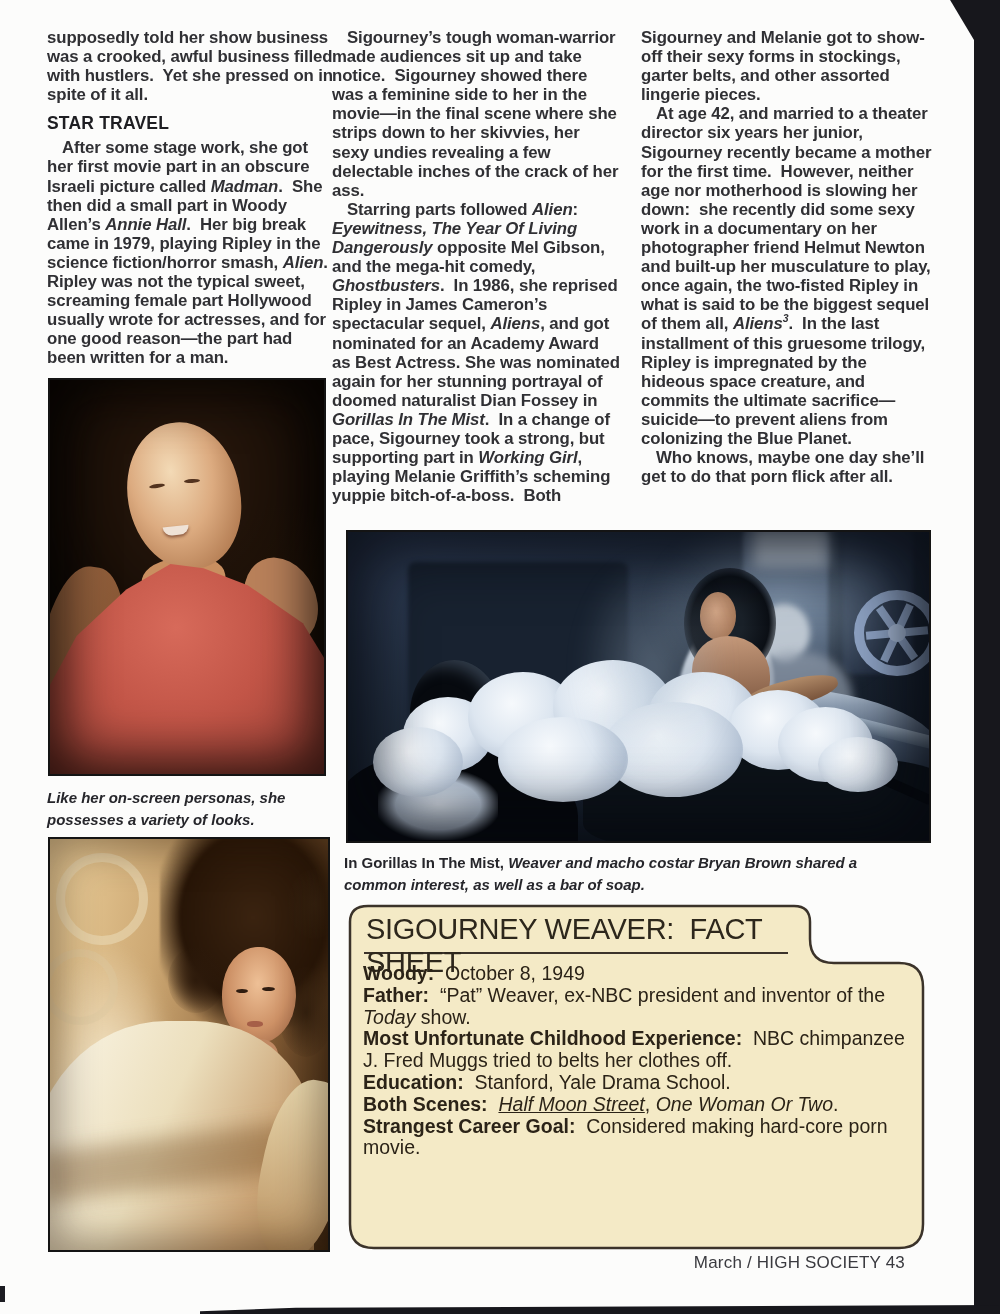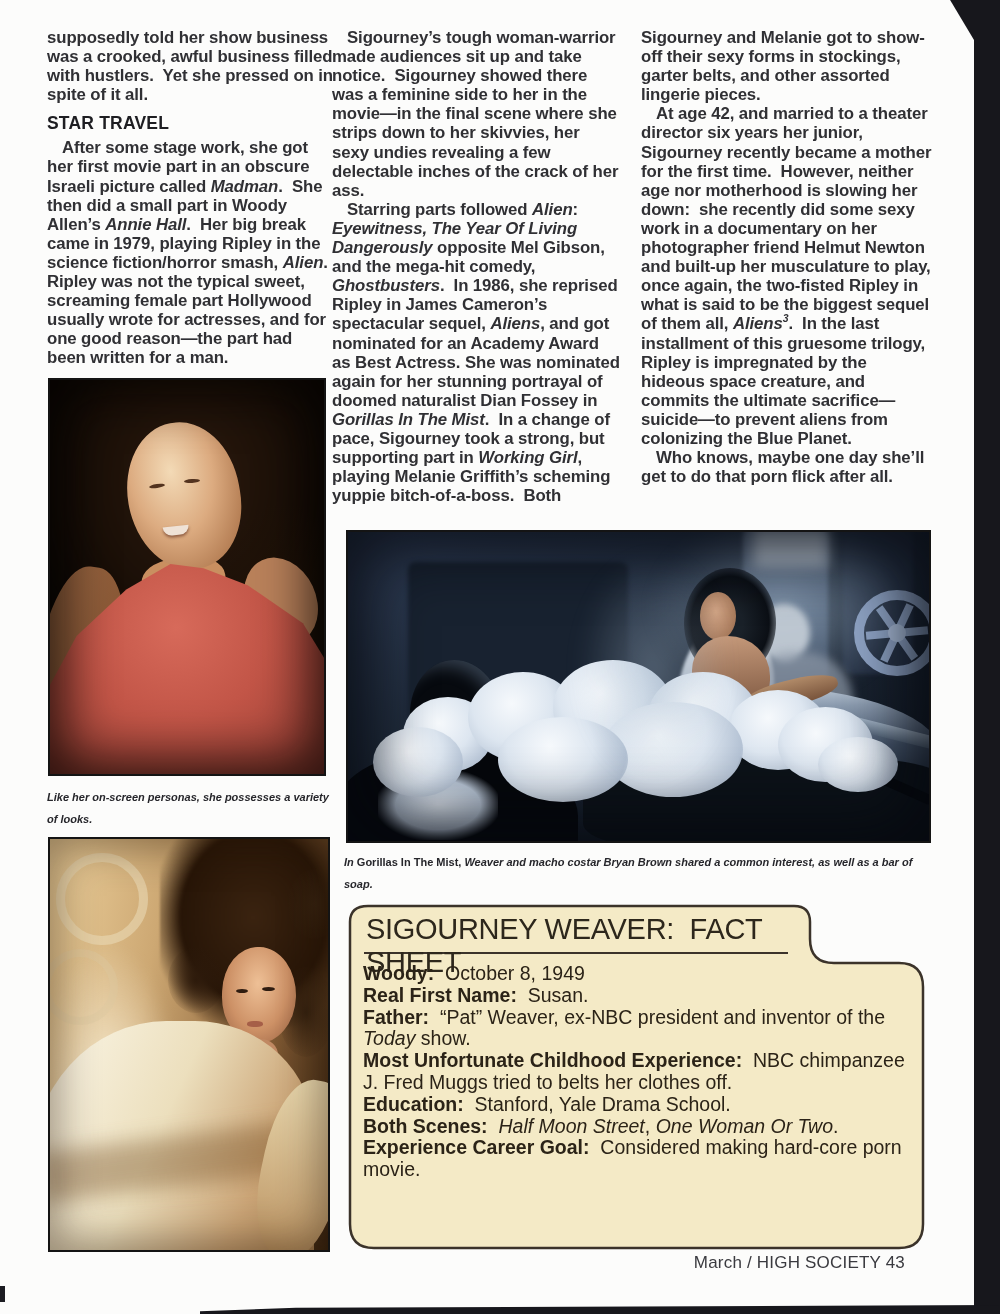--- a/index.html
+++ b/index.html
@@ -9,21 +9,21 @@
   
   .col{position:absolute;top:28px;}
   #c1{left:47px;width:288px;}
   #c2{left:332px;width:289px;}
   #c3{left:641px;width:293px;}
   .bt{margin:0;font-size:16.8px;line-height:19.1px;letter-spacing:-0.1px;white-space:pre-wrap;font-weight:bold;}
   .ind{text-indent:15px;}
   .subhead{margin:9px 0 4px 0;font-size:17.5px;letter-spacing:.2px;color:#1e1e22;font-weight:bold;}
 
   
-  .caption{position:absolute;margin:0;font-size:11px;line-height:21.5px;color:#26262b;white-space:pre-wrap;}
+  .caption{position:absolute;margin:0;font-size:15px;line-height:21.5px;color:#26262b;white-space:pre-wrap;}
   .cap1{left:47px;top:787px;width:292px;}
   .cap2{left:344px;top:852px;width:578px;}
 
   
   .photo{position:absolute;margin:0;overflow:hidden;border:2px solid #141414;}
   .photo div{position:absolute;}
   .photo1{left:48px;top:378px;width:274px;height:394px;background:#0a0705;}
   .photo2{left:48px;top:837px;width:278px;height:411px;
           background:linear-gradient(100deg,#ecd09c 0%,#cda873 35%,#8a6138 70%,#33200e 100%);}
   .photo3{left:346px;top:530px;width:581px;height:309px;
@@ -234,36 +234,35 @@
     <div class="foam f5"></div>
     <div class="foam f6"></div>
     <div class="foam f7"></div>
     <div class="foam f8"></div>
     <div class="foam f9"></div>
     <div class="foam f10"></div>
     <div class="p3-steam"></div>
     <div class="p3-vig"></div>
   </figure>
 
-  <p class="caption cap2"><span style="font-style: italic; font-weight: bold;">In </span><span style="font-weight: bold;">Gorillas In The Mist, </span><span style="font-style: italic; font-weight: bold;">Weaver and macho costar Bryan Brown shared a common interest, as well as a bar of soap.</span></p>
+  <p class="caption cap2"><span style="font-weight: bold;">In </span><span style="font-weight: bold;">Gorillas In The Mist, </span><span style="font-style: italic; font-weight: bold;">Weaver and macho costar Bryan Brown shared a common interest, as well as a bar of soap.</span></p>
 
   <div>
     <svg class="fs-outline" viewBox="0 0 577 347" aria-hidden="true">
       <path d="M 20 3 H 446 Q 462 3 462 19 V 36 Q 462 60 486 60 H 551 Q 575 60 575 84 V 321 Q 575 345 551 345 H 26 Q 2 345 2 321 V 19 Q 2 3 20 3 Z" fill="#f4eac6" stroke="#3b332a" stroke-width="2.5"></path>
       <line x1="16" y1="50" x2="440" y2="50" stroke="#3b332a" stroke-width="2"></line>
     </svg>
     <div class="fs-title">SIGOURNEY WEAVER:  FACT SHEET</div>
     <div class="fs-body">
         <div class="fact-row"><span class="fact-label">Woody:</span><span>  October 8, 1949</span></div>
-        <div class="fact-row"><span class="fact-label">Real First Name:</span><span>  Susan.</span></div>
         <div class="fact-row"><span class="fact-label">Father:</span><span>  “Pat” Weaver, ex-NBC president and inventor of the </span><span style="font-style: italic;">Today</span><span> show.</span></div>
         <div class="fact-row"><span class="fact-label">Most Unfortunate Childhood Experience:</span><span>  NBC chimpanzee J. Fred Muggs tried to belts her clothes off.</span></div>
         <div class="fact-row"><span class="fact-label">Education:</span><span>  Stanford, Yale Drama School.</span></div>
-        <div class="fact-row"><span class="fact-label">Both Scenes:</span><span>  </span><span style="font-style: italic;">Half Moon Street</span><span>, </span><span style="font-style: italic;">One Woman Or Two</span><span>.</span></div>
-        <div class="fact-row"><span class="fact-label">Experience Career Goal:</span><span>  Considered making hard-core porn movie.</span></div>
+        <div class="fact-row"><span class="fact-label">Both Scenes:</span><span>  </span><span style="font-style: italic; text-decoration: underline;">Half Moon Street</span><span>, </span><span style="font-style: italic;">One Woman Or Two</span><span>.</span></div>
+        <div class="fact-row"><span class="fact-label">Strangest Career Goal:</span><span>  Considered making hard-core porn movie.</span></div>
       </div>
   </div>
 
   <div class="footer">March / HIGH SOCIETY 43</div>
 
   <div class="edge edge-right"></div>
   <div class="edge edge-corner"></div>
   <div class="edge edge-bottom"></div>
   <div class="edge edge-left-mark"></div>
 </div>

